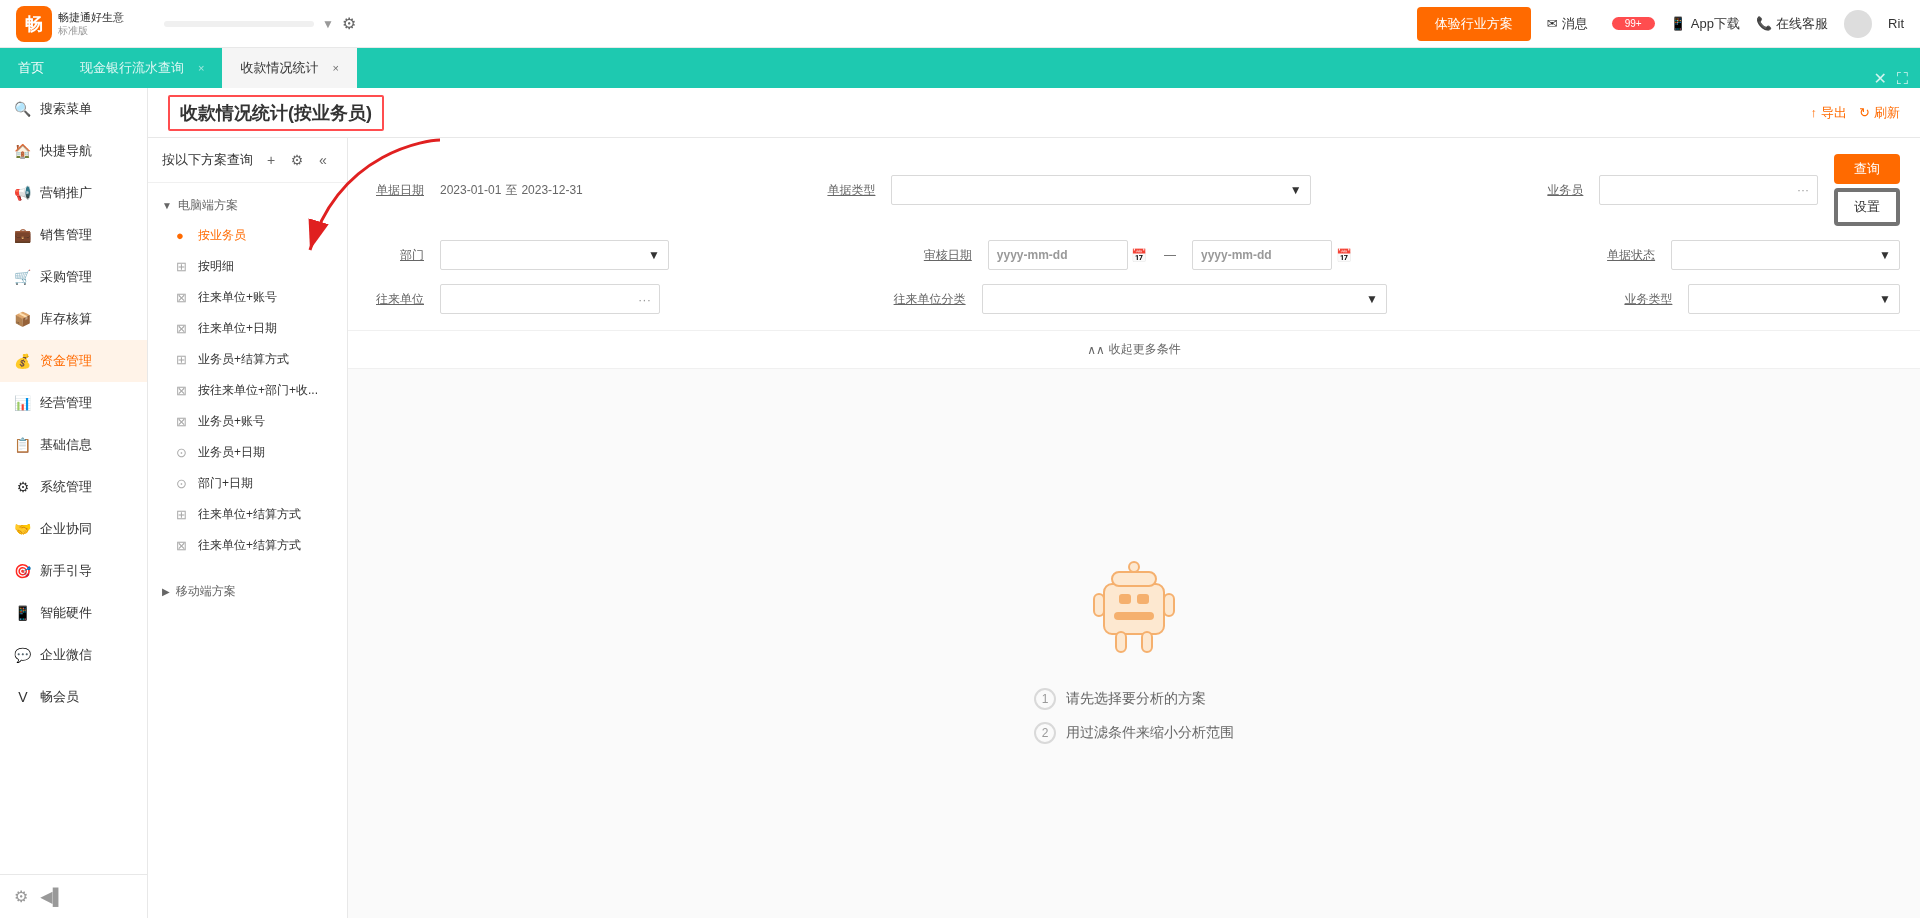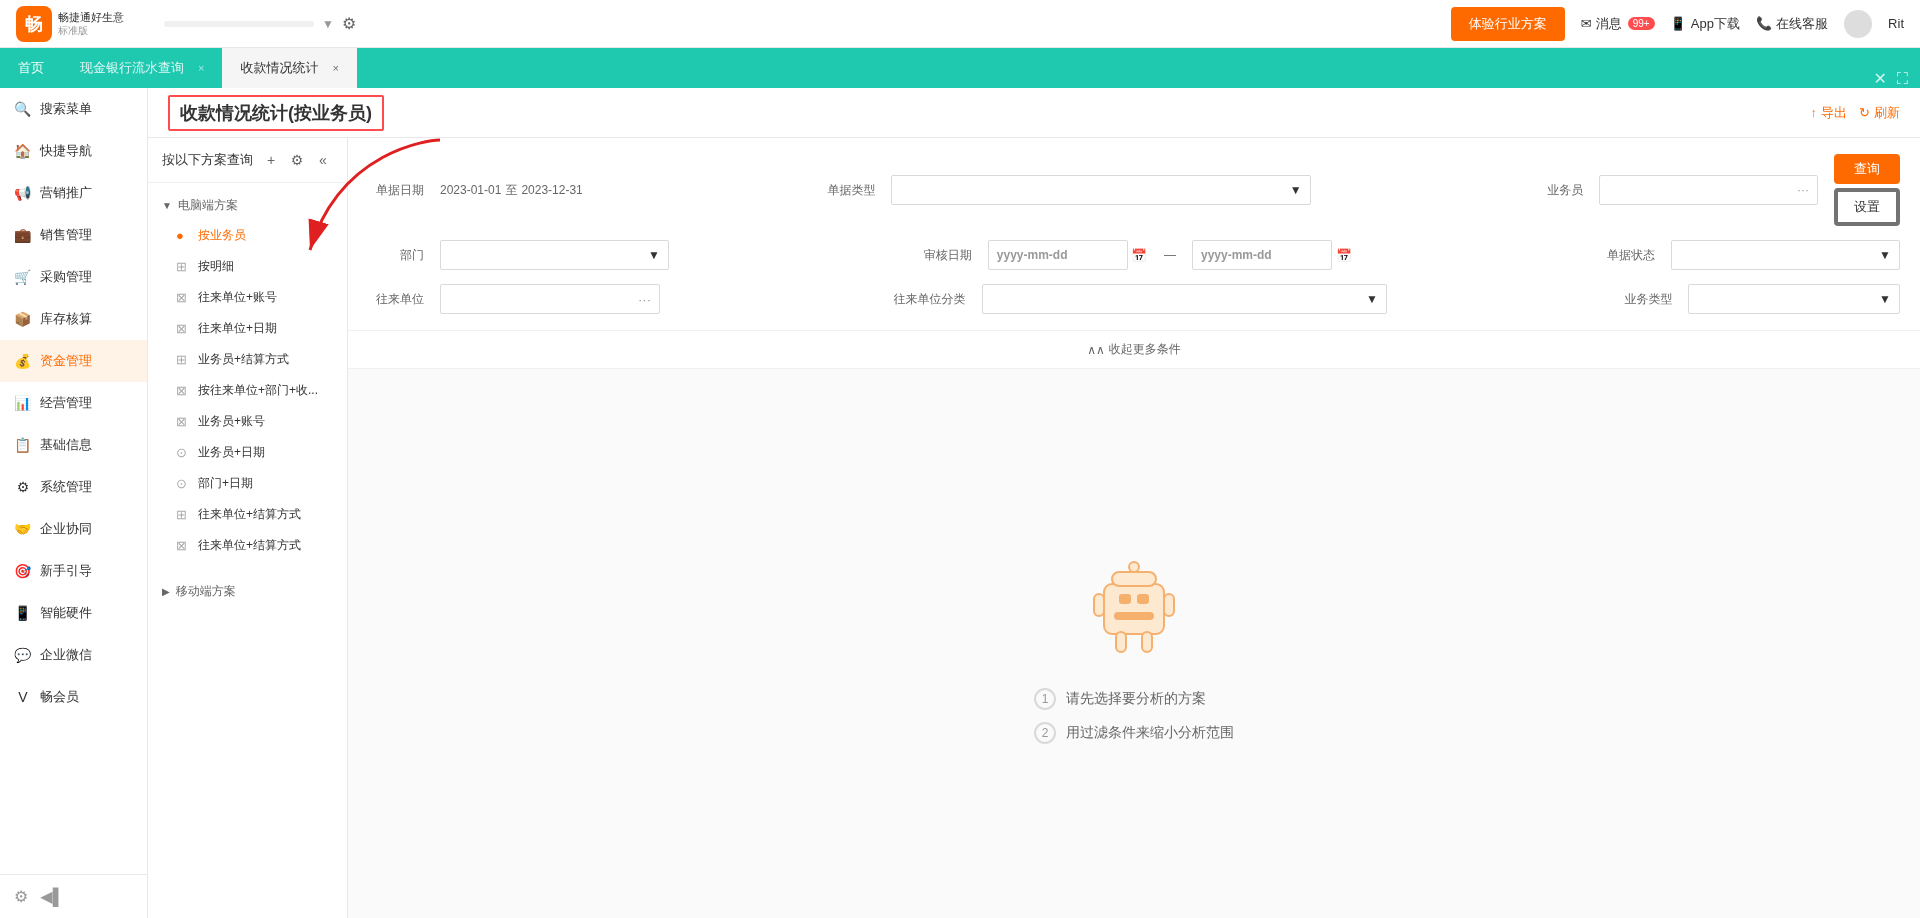--- a/index.html
+++ b/index.html
@@ -66,23 +66,23 @@
       align-items: center;
       gap: 4px;
       font-size: 13px;
       color: #333;
       cursor: pointer;
     }
     .badge {
       background: #ff4d4f;
       color: white;
       border-radius: 10px;
-      padding: 1px 5px;
+      padding: 1px 13px;
       font-size: 10px;
-      margin-left: 2px;
+      margin-left: 20px;
     }
     .user-avatar {
       width: 28px;
       height: 28px;
       background: #ddd;
       border-radius: 50%;
     }
 
     
     .main-tabs {
@@ -322,20 +322,21 @@
       gap: 16px;
       margin-bottom: 14px;
     }
     .filter-row:last-child { margin-bottom: 0; }
     .filter-label {
       font-size: 12px;
       color: #666;
       width: 56px;
       flex-shrink: 0;
       text-align: right;
+      text-decoration: underline;
     }
     .filter-date-group {
       display: flex;
       align-items: center;
       gap: 4px;
     }
     .date-quick-btn {
       padding: 3px 8px;
       font-size: 12px;
       color: #333;

